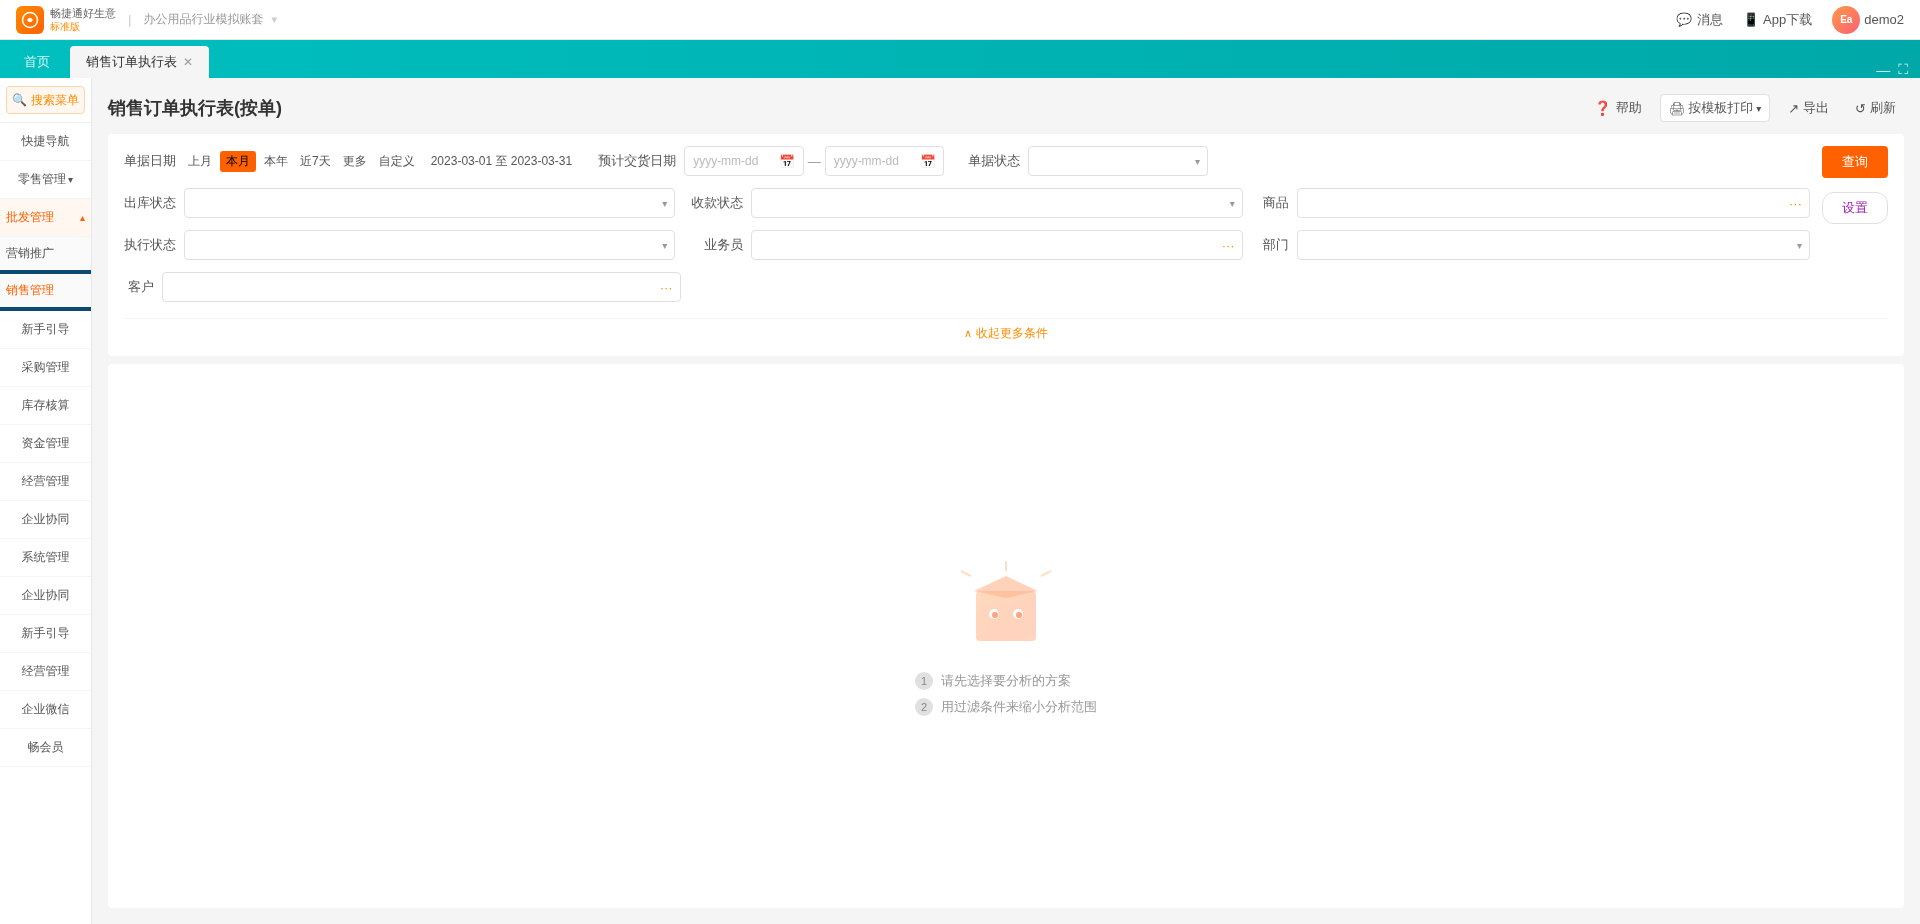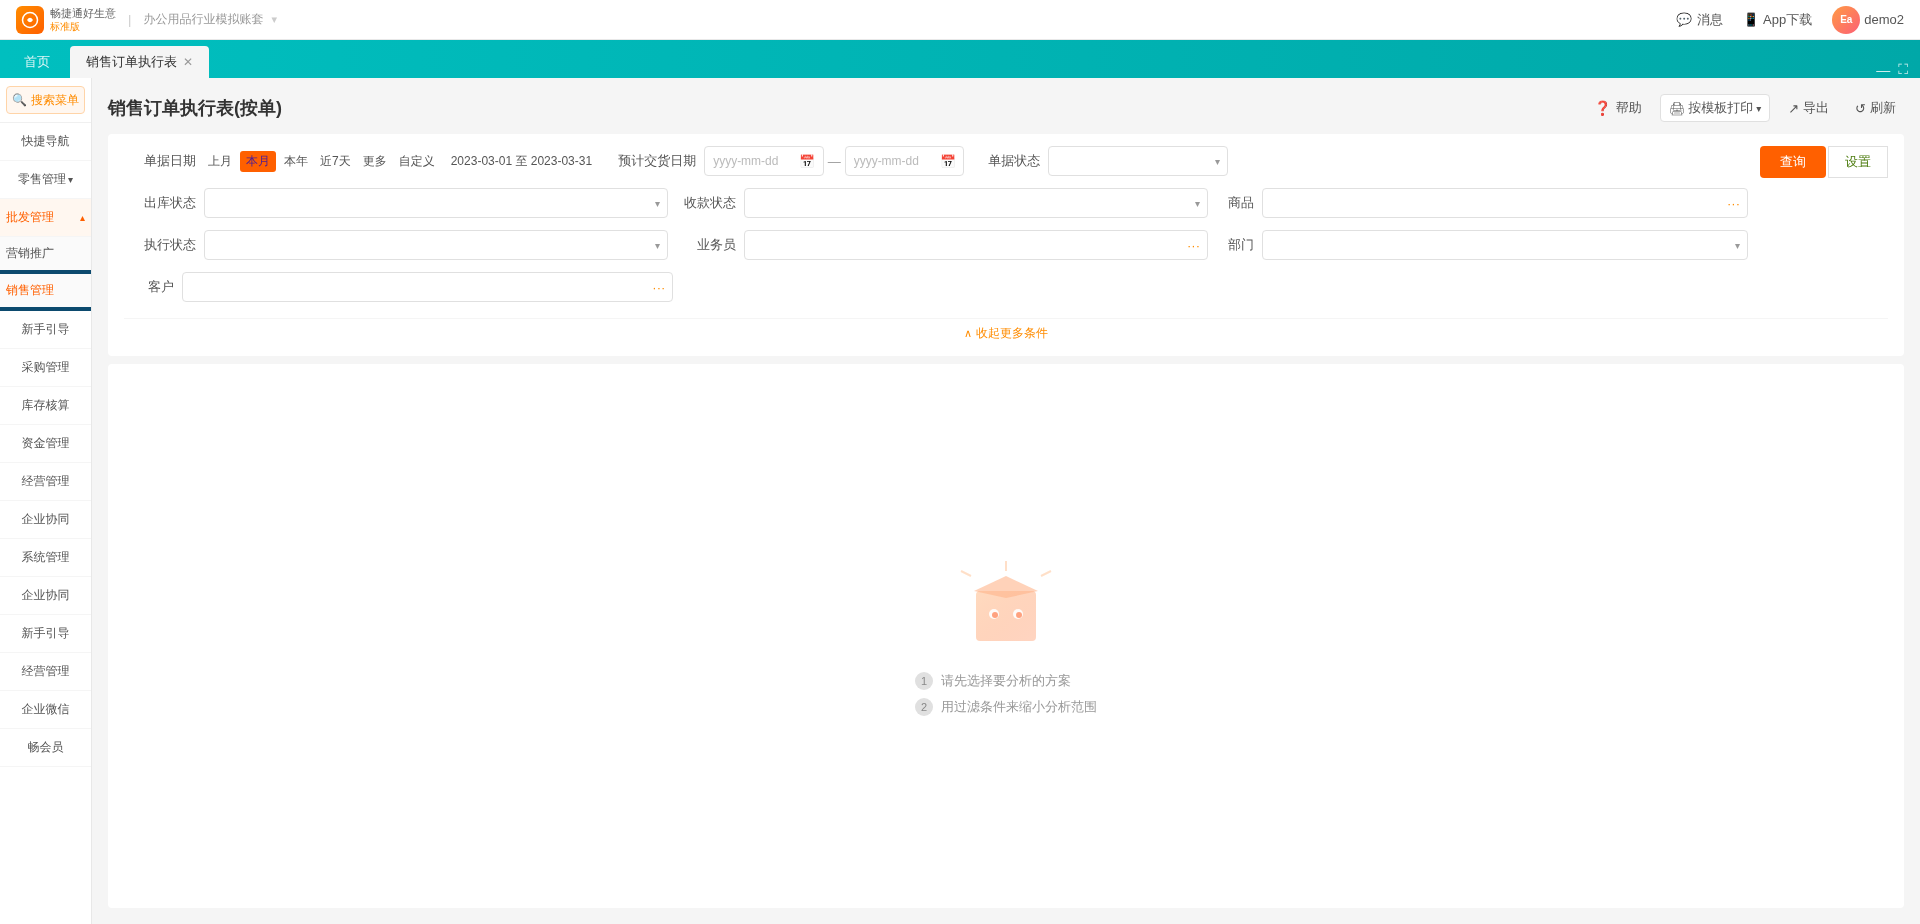--- a/index.html
+++ b/index.html
@@ -388,21 +388,21 @@
     }
     .date-separator { color: #999; font-size: 13px; }
     .date-shortcut {
       font-size: 12px;
       color: #555;
       cursor: pointer;
       padding: 2px 4px;
     }
     .date-shortcut.active {
       background: #ff6000;
-      color: #4c1d95;
+      color: #000000;
       border-radius: 3px;
       padding: 2px 6px;
     }
 
     .collapse-btn {
       display: flex;
       align-items: center;
       justify-content: center;
       gap: 4px;
       color: #ff8c00;
@@ -422,30 +422,30 @@
       color: #fff;
       border: none;
       border-radius: 4px;
       font-size: 13px;
       cursor: pointer;
     }
     .reset-btn {
       height: 32px;
       padding: 0 16px;
       background: #fff;
-      color: #4d7c0f;
+      color: #a21caf;
       border: 1px solid #e0e0e0;
-      border-radius: 0;
+      border-radius: 12px;
       font-size: 13px;
       cursor: pointer;
     }
     .btn-group {
       display: flex;
-      flex-direction: row;
-      gap: 2px;
+      flex-direction: column;
+      gap: 14px;
       flex-shrink: 0;
     }
 
     
     .empty-state {
       flex: 1;
       display: flex;
       flex-direction: column;
       align-items: center;
       justify-content: center;
@@ -665,21 +665,21 @@
             <div class="header-action-btn">
               <span>↺</span>
               <span>刷新</span>
             </div>
           </div>
         </div>
 
         <div class="filter-panel">
 
           <div style="display:flex;align-items:flex-start;gap:12px;margin-bottom:12px;">
-            <div style="flex:1;margin-left:20px;">
+            <div style="flex:1;">
 
               <div style="display:flex;align-items:center;gap:8px;margin-bottom:12px;">
 
                 <span class="filter-label" style="min-width:52px;">单据日期</span>
                 <div style="display:flex;align-items:center;gap:4px;">
                   <span class="date-shortcut">上月</span>
                   <span class="date-shortcut active">本月</span>
                   <span class="date-shortcut">本年</span>
                   <span class="date-shortcut">近7天</span>
                   <span class="date-shortcut">更多</span>

